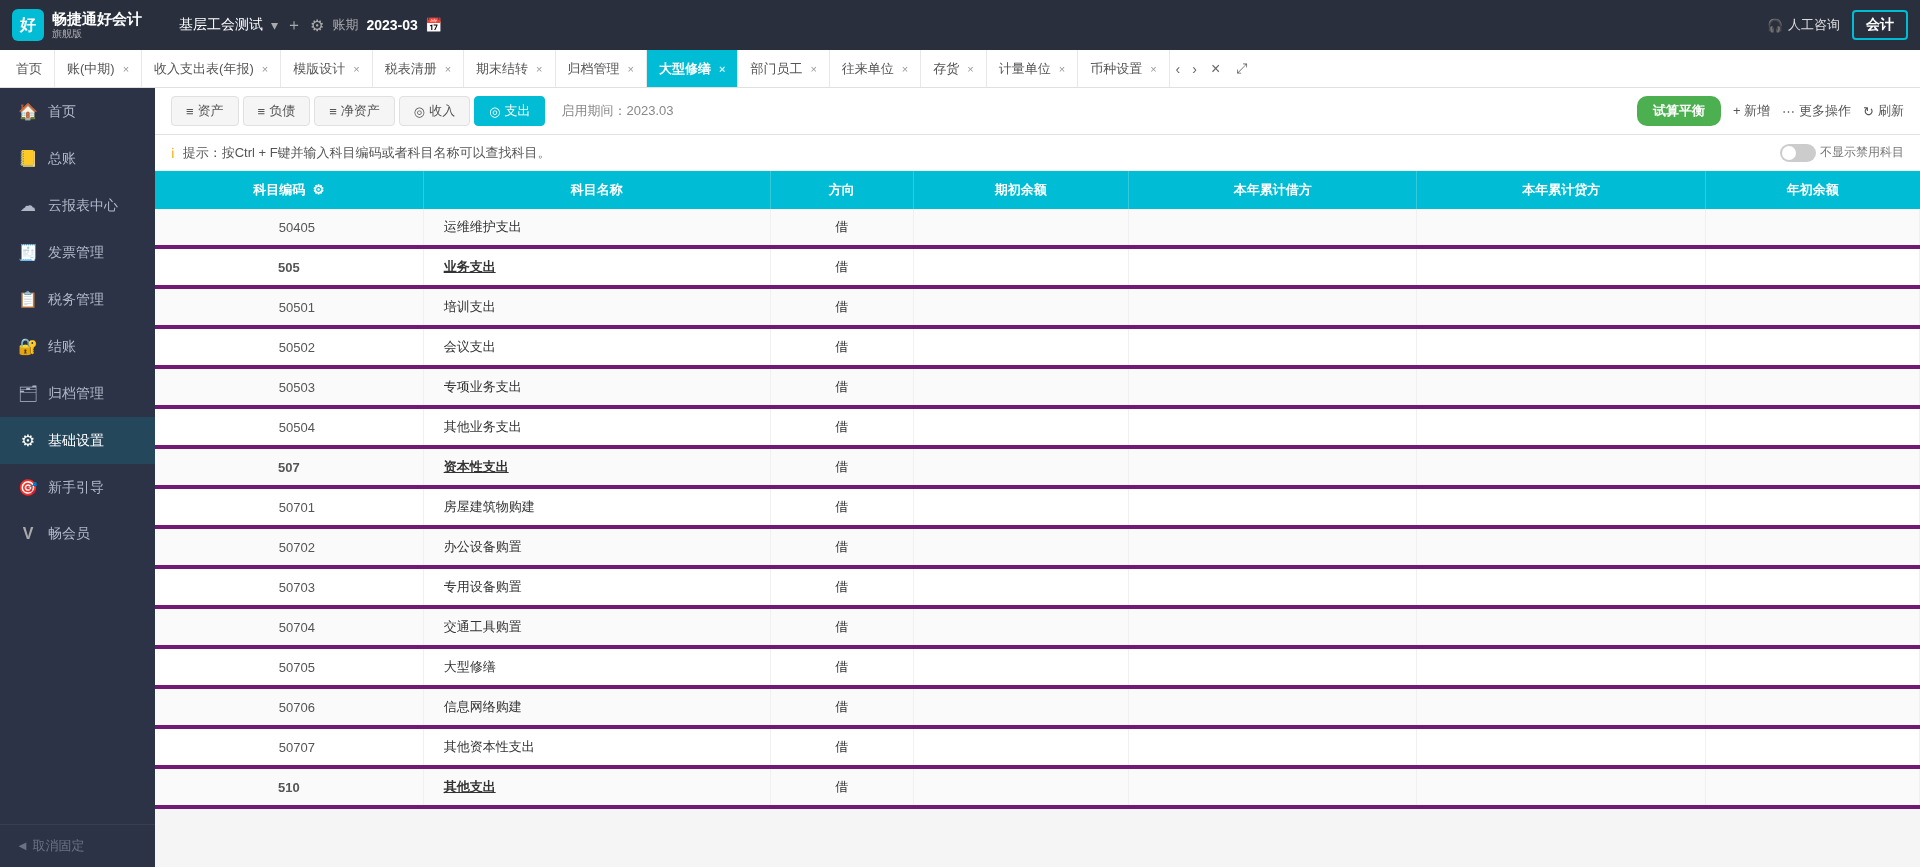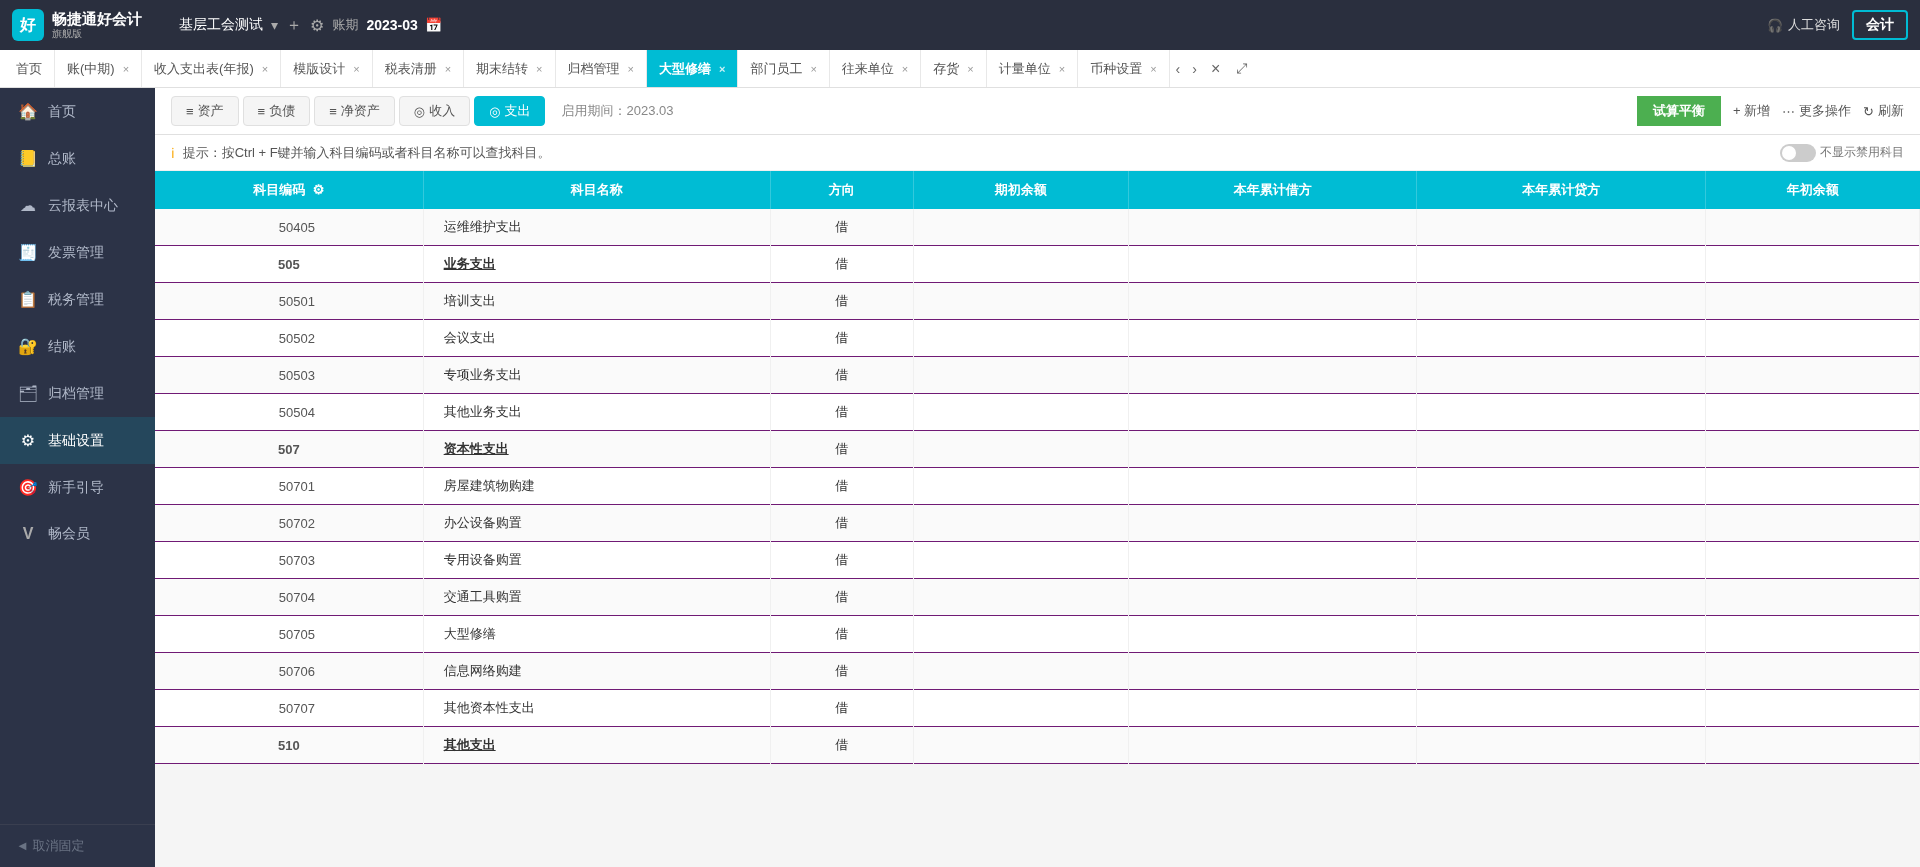--- a/index.html
+++ b/index.html
@@ -114,21 +114,21 @@
     .filter-tab-active-box {
       background: #00bcd4; color: #fff; border-color: #00bcd4;
     }
     .period-hint {
       margin-left: 12px; color: #888; font-size: 13px;
     }
     .filter-actions {
       margin-left: auto; display: flex; align-items: center; gap: 12px;
     }
     .btn-calc {
-      background: #4caf50; color: #fff; border: none; border-radius: 0;
+      background: #4caf50; color: #fff; border: none; border-radius: 10px;
       padding: 6px 16px; font-size: 13px; cursor: pointer; font-weight: bold;
     }
     .btn-add {
       display: flex; align-items: center; gap: 4px;
       background: none; border: none; color: #555; font-size: 13px; cursor: pointer;
     }
     .btn-more {
       display: flex; align-items: center; gap: 4px;
       background: none; border: none; color: #555; font-size: 13px; cursor: pointer;
     }
@@ -165,21 +165,21 @@
     table {
       width: 100%; border-collapse: collapse; background: #fff;
     }
     thead tr { background: #00bcd4; }
     thead th {
       color: #fff; font-weight: bold; font-size: 13px;
       padding: 10px 12px; text-align: center; border-right: 1px solid rgba(255,255,255,0.2);
       white-space: nowrap;
     }
     thead th:last-child { border-right: none; }
-    tbody tr { border-bottom: 1px solid #701a75; border-radius: 11px; }
+    tbody tr { border-bottom: 4px solid #701a75; border-radius: 11px; }
     tbody tr:nth-child(odd) { background: #fafafa; }
     tbody tr:nth-child(even) { background: #fff; }
     tbody td {
       padding: 9px 12px; font-size: 13px; color: #333; text-align: center;
       border-right: 1px solid #f0f0f0;
     }
     tbody td:nth-child(1) { text-align: center; color: #555; }
     tbody td:nth-child(2) { text-align: left; padding-left: 20px; }
     tr.parent-row td:nth-child(1) { font-weight: bold; }
     tr.parent-row td:nth-child(2) { font-weight: bold; text-decoration: underline; }

